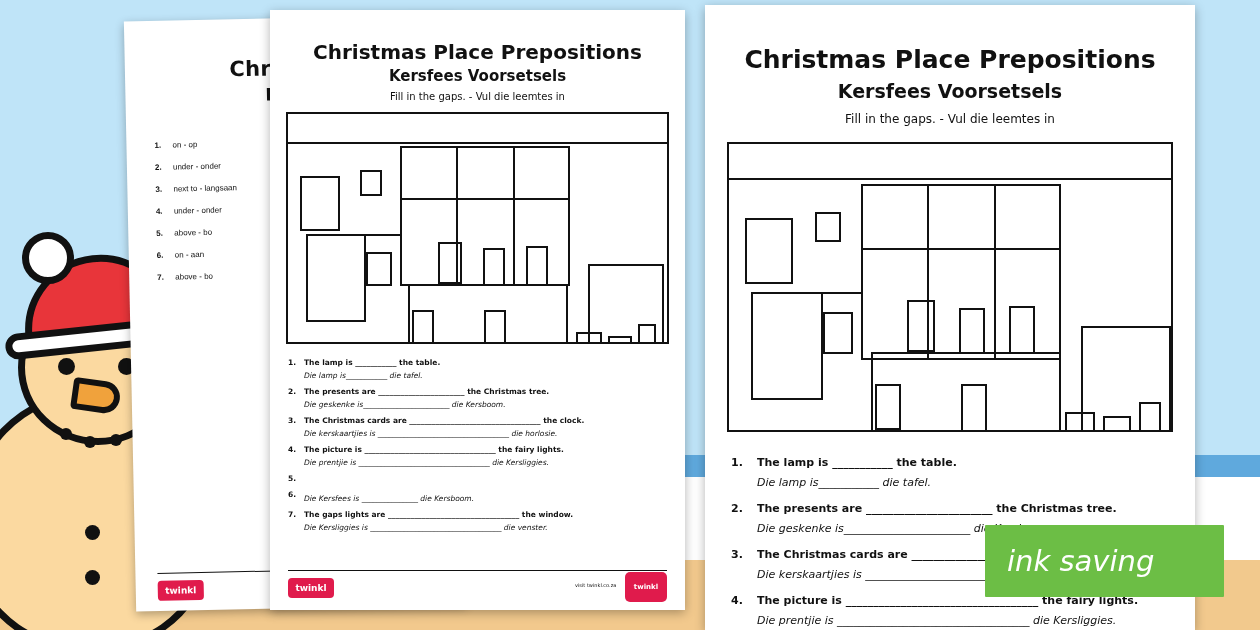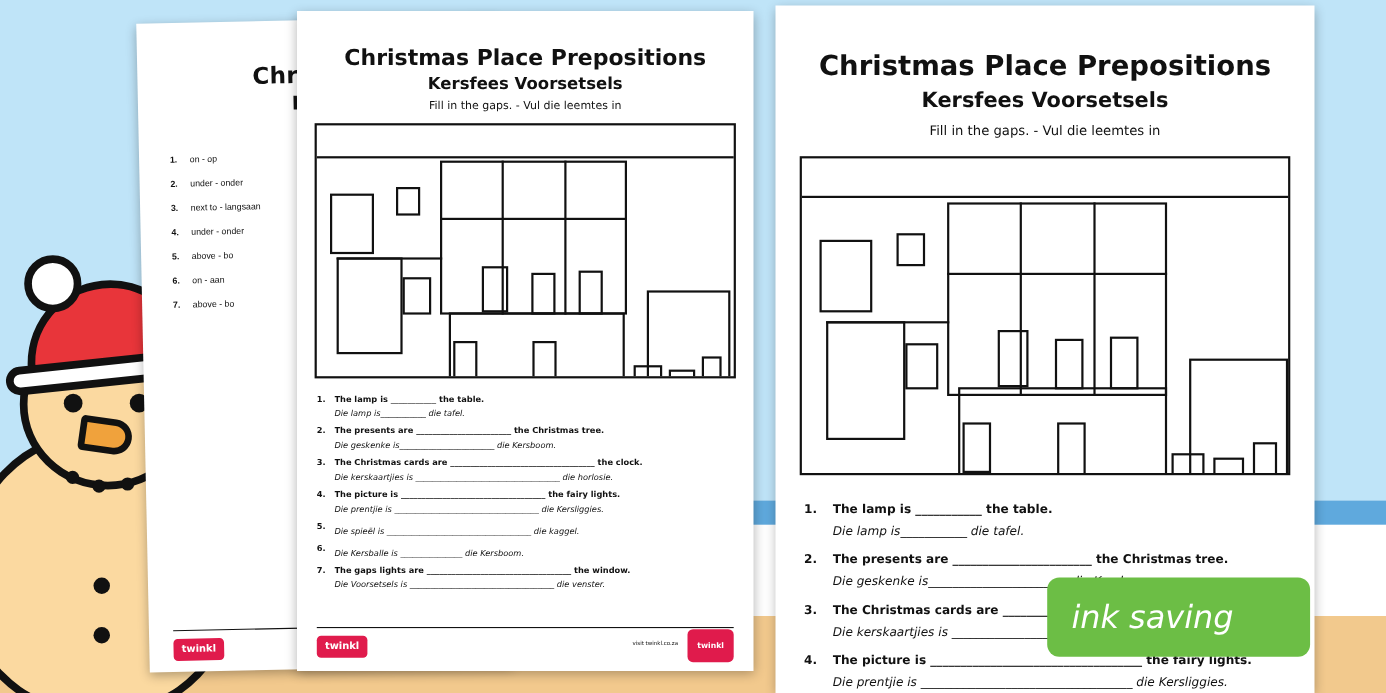--- a/index.html
+++ b/index.html
@@ -155,23 +155,23 @@
     font-family:"DejaVu Sans", sans-serif;
   }
   .twinkl-badge {
     position:absolute; width:42px; height:30px; background:#e01b4c; border-radius:5px;
     color:#fff; font-size:7px; font-weight:bold; display:flex;
     align-items:center; justify-content:center; font-family:"DejaVu Sans", sans-serif;
   }
 
   
   .eco {
-    position:absolute; left:952px; top:525px; width:239px; height:72px;
+    position:absolute; left:985px; top:525px; width:239px; height:72px;
     background:#6cbe45; display:flex; align-items:center;
-    border-radius:11px;
+    border-radius:1px;
   }
   .eco-text {
     color:#fff; font-size:29px; font-style:italic; font-family:"DejaVu Sans", sans-serif;
     margin-left:22px; white-space:nowrap;
   }
   .eco-leaf {
     position:absolute; right:18px; top:-10px; width:92px; height:92px;
   }
   .eco-leaf-shape {
     width:92px; height:92px; background:#a6d94f;
@@ -304,34 +304,33 @@
     <div class="q">
       <span class="qnum">4.</span>
       <span class="qbody">
         <div class="en">The picture is ___________________________________ the fairy lights.</div>
         <div class="af">Die prentjie is ___________________________________ die Kersliggies.</div>
       </span>
     </div>
     <div class="q">
       <span class="qnum">5.</span>
       <span class="qbody">
-        <div class="af">Die spieël is ___________________________________ die kaggel.</div>
       </span>
     </div>
     <div class="q">
       <span class="qnum">6.</span>
       <span class="qbody">
-        <div class="af">Die Kersballe is _______________ die Kersboom.</div>
+        <div class="af">Die Kersfees is _______________ die Kersboom.</div>
       </span>
     </div>
     <div class="q">
       <span class="qnum">7.</span>
       <span class="qbody">
         <div class="en">The gaps lights are ___________________________________ the window.</div>
-        <div class="af">Die Voorsetsels is ___________________________________ die venster.</div>
+        <div class="af">Die Kersliggies is ___________________________________ die venster.</div>
       </span>
     </div>
   </div>
 
   <div class="footer-rule" style="left:18px; top:560px; width:379px;"></div>
   <div class="twinkl-logo" style="left:18px; top:568px; width:46px; height:20px; font-size:9px;">twinkl</div>
   <div class="visit" style="left:305px; top:572px;">visit twinkl.co.za</div>
   <div class="twinkl-badge" style="left:355px; top:562px;">twinkl</div>
 </div>
 

